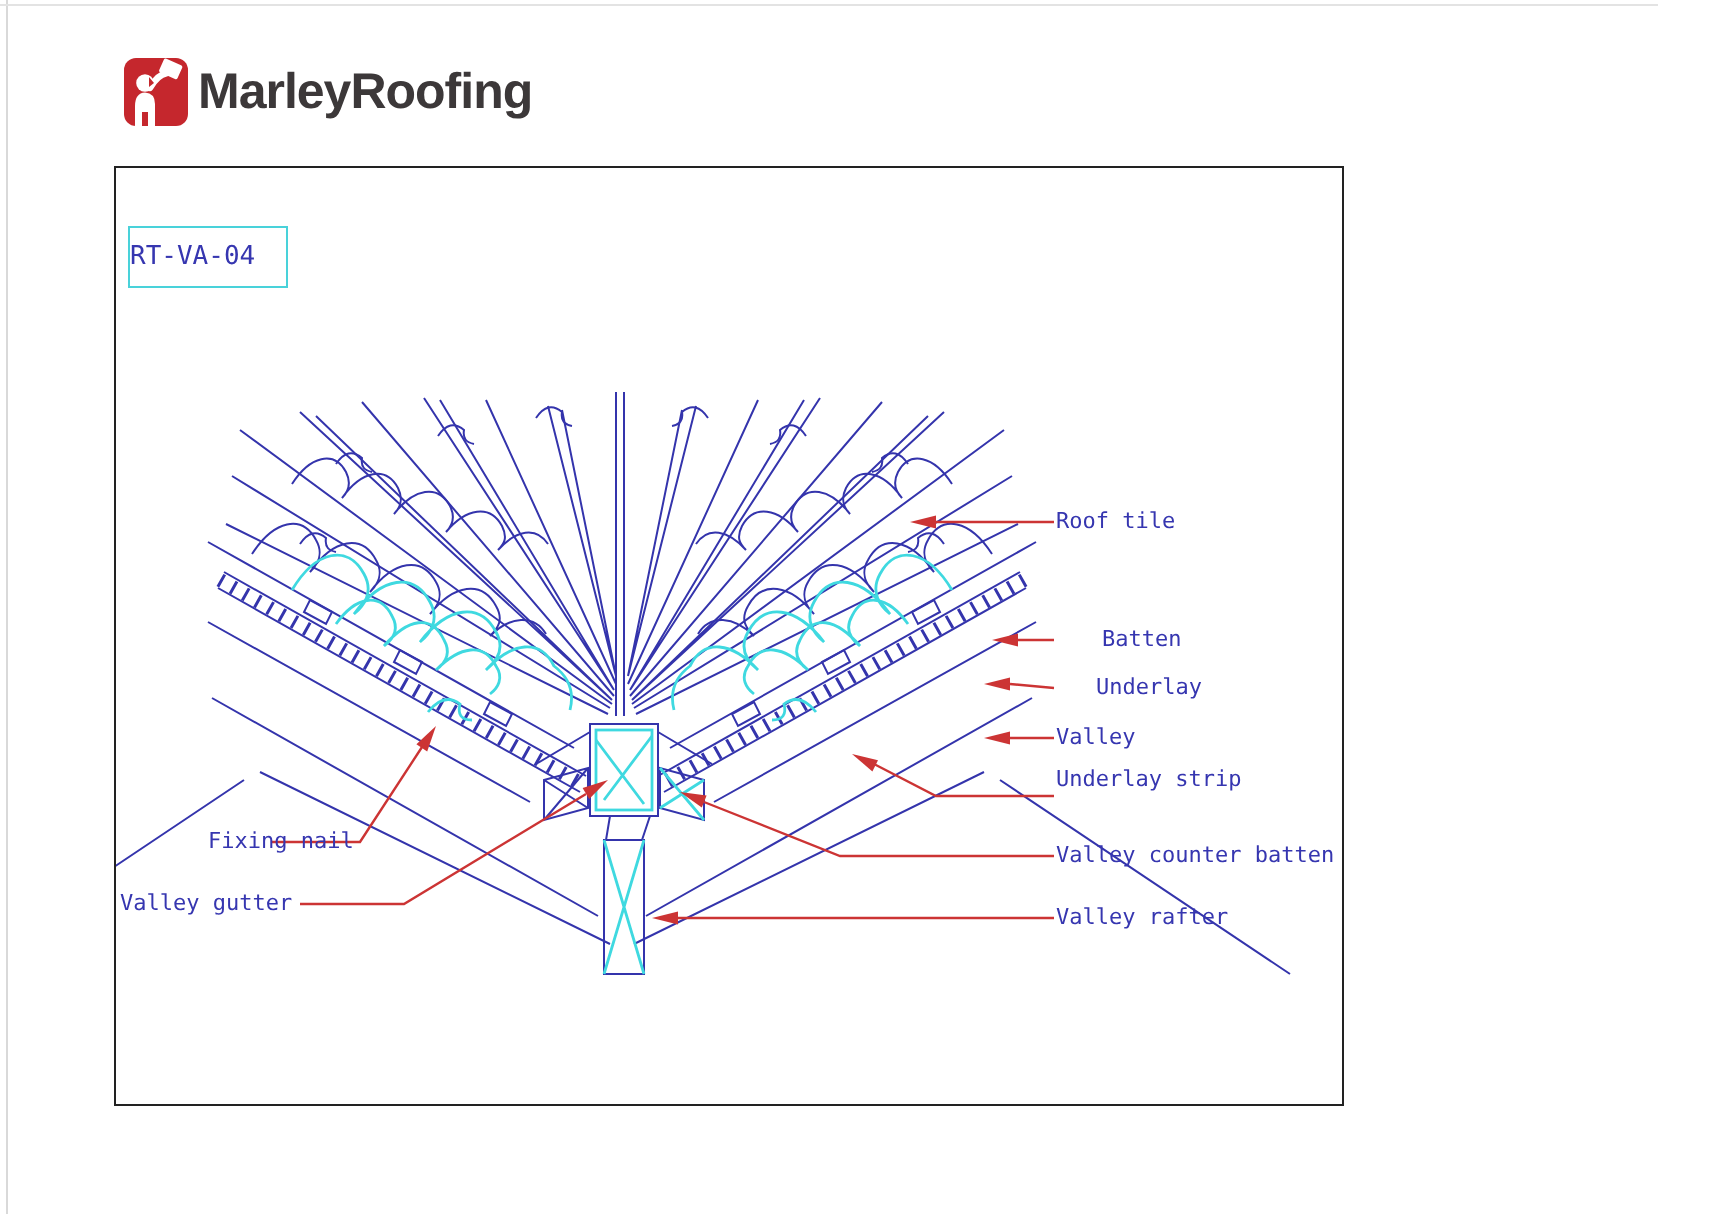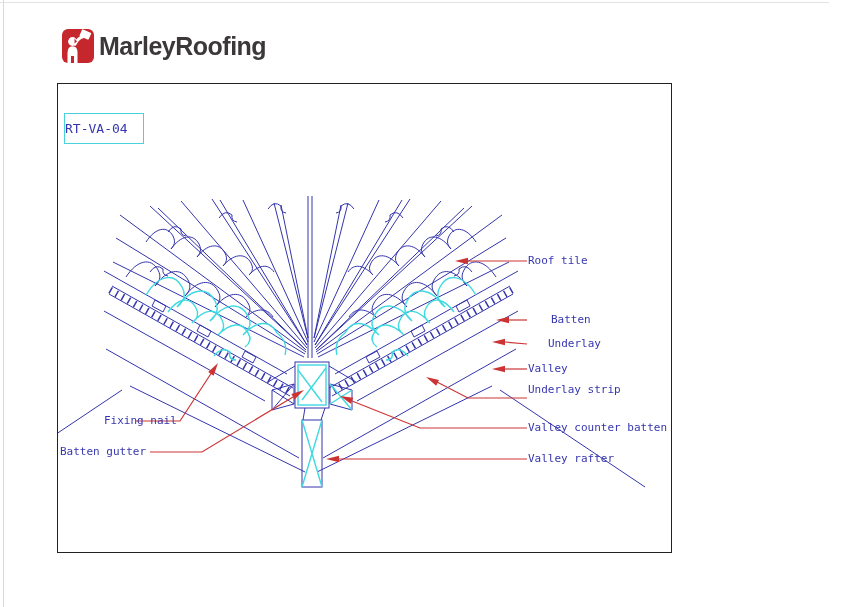--- a/index.html
+++ b/index.html
@@ -136,16 +136,16 @@
   </svg>
 
   <div class="cad-label" style="left:528px;top:254px;">Roof tile</div>
   <div class="cad-label" style="left:551px;top:313px;">Batten</div>
   <div class="cad-label" style="left:548px;top:337px;">Underlay</div>
   <div class="cad-label" style="left:528px;top:362px;">Valley</div>
   <div class="cad-label" style="left:528px;top:383px;">Underlay strip</div>
   <div class="cad-label" style="left:528px;top:421px;">Valley counter batten</div>
   <div class="cad-label" style="left:528px;top:452px;">Valley rafter</div>
   <div class="cad-label" style="left:58px;top:414px;margin-left:46px;">Fixing nail</div>
-  <div class="cad-label" style="left:60px;top:445px;">Batten gutter</div>
+  <div class="cad-label" style="left:60px;top:445px;">Valley gutter</div>
 
 
 </div>
 
 </body></html>

